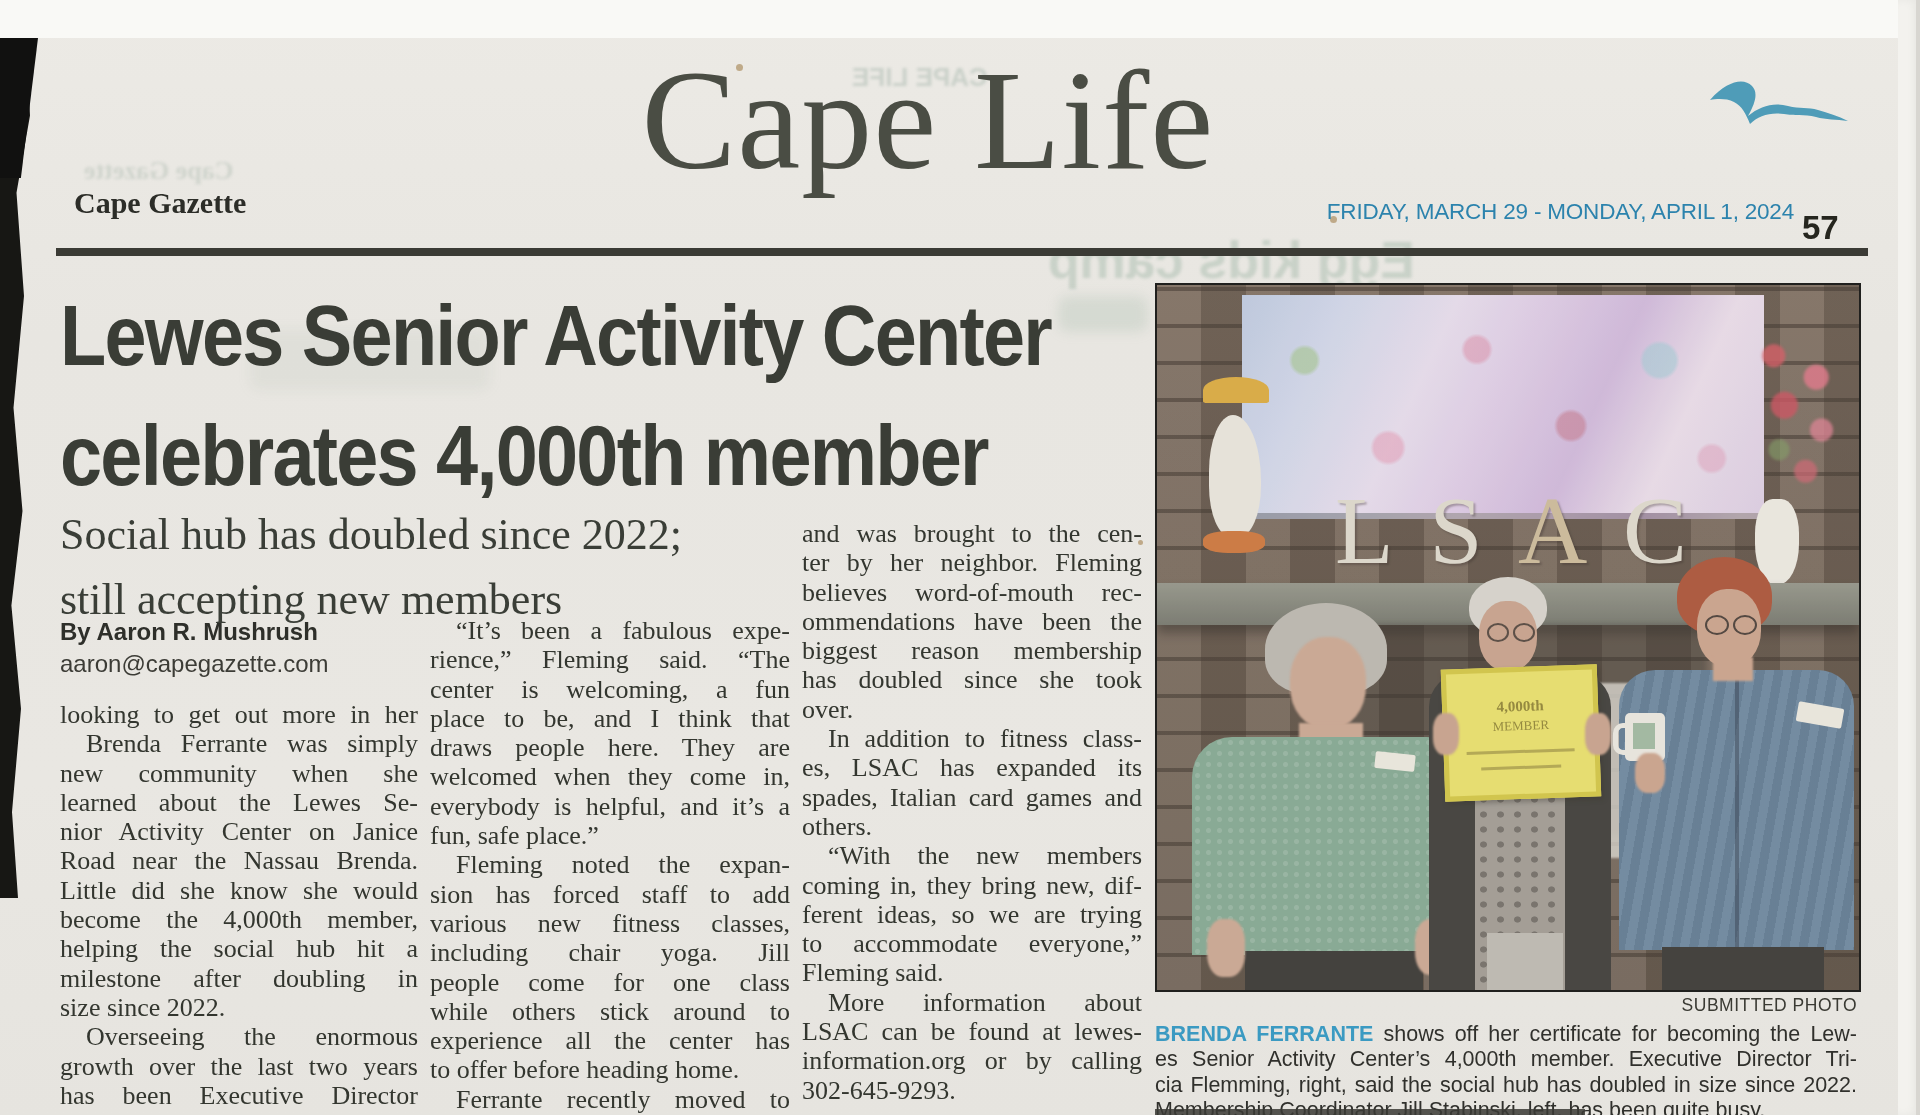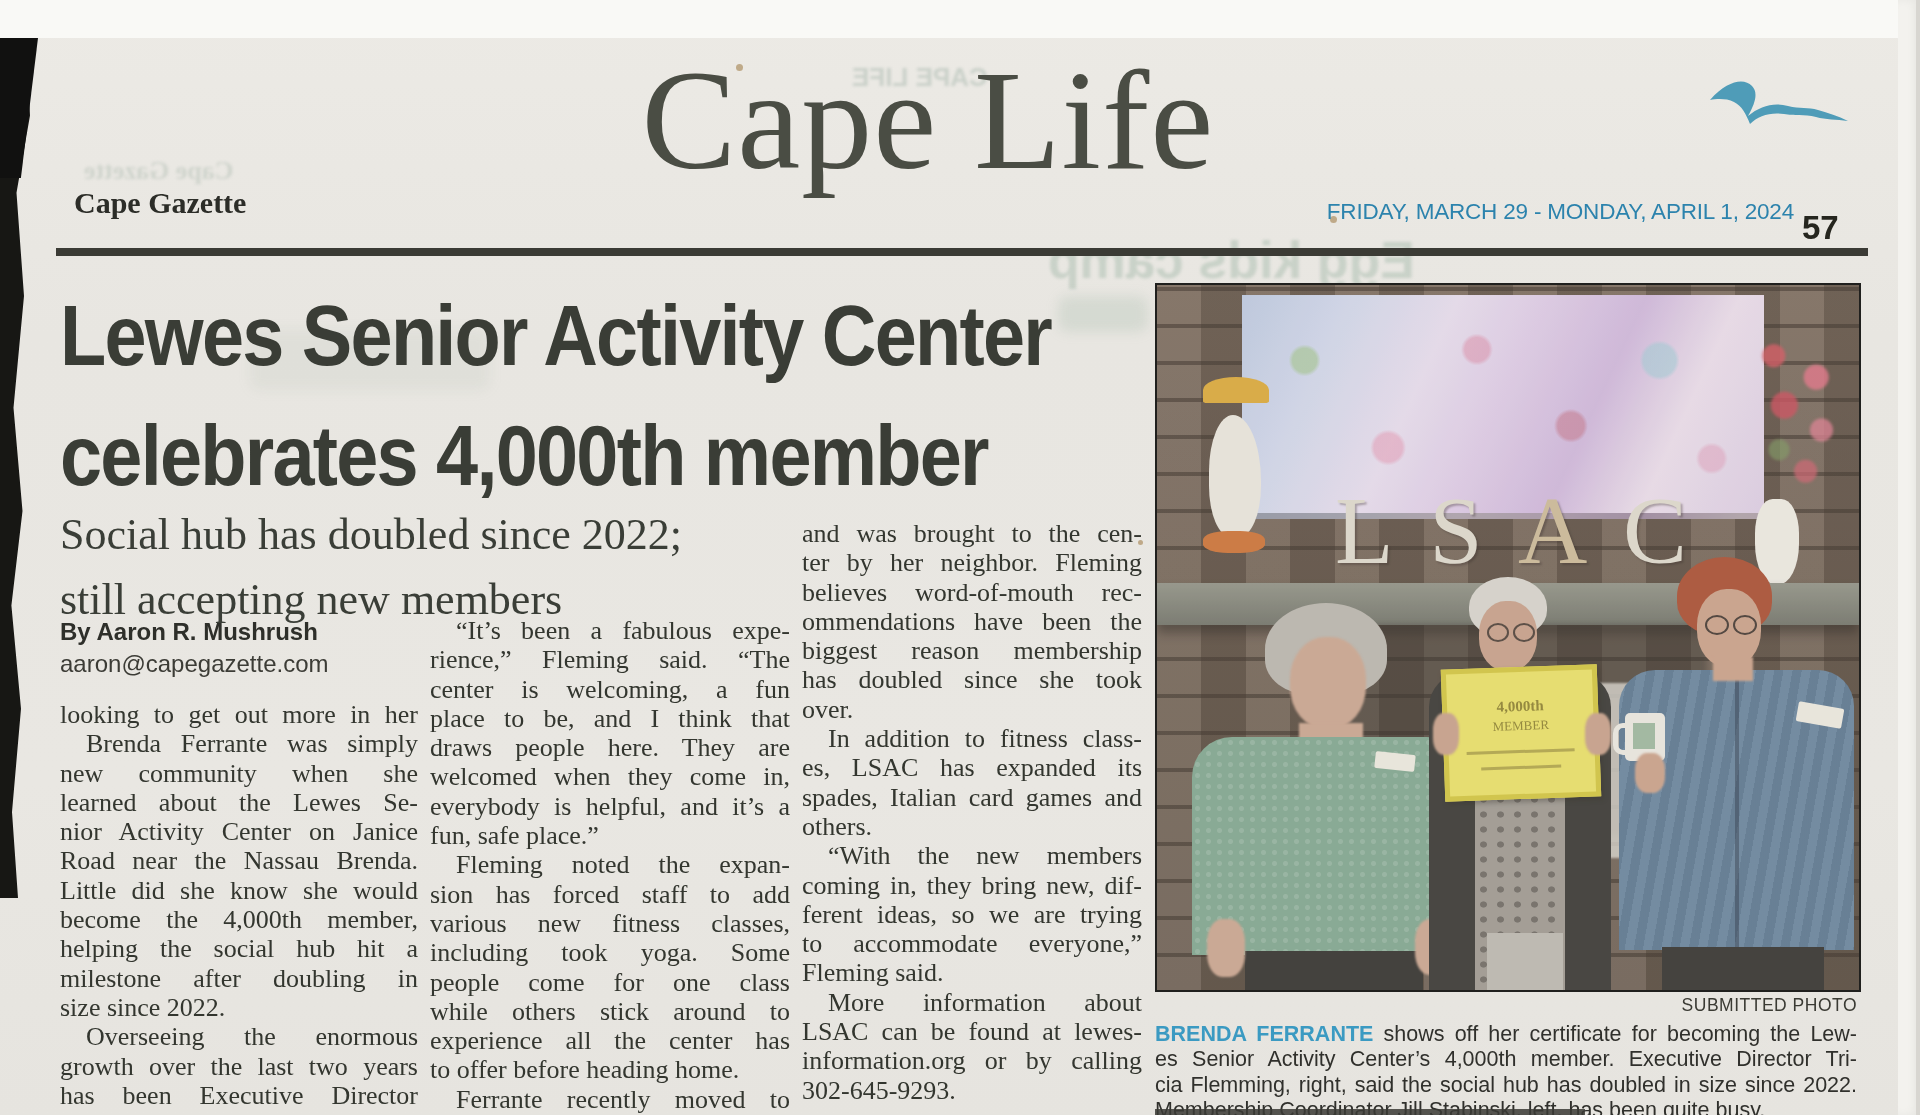--- a/index.html
+++ b/index.html
@@ -190,21 +190,21 @@
       <div class="bl">rience,” Fleming said. “The</div>
       <div class="bl">center is welcoming, a fun</div>
       <div class="bl">place to be, and I think that</div>
       <div class="bl">draws people here. They are</div>
       <div class="bl">welcomed when they come in,</div>
       <div class="bl">everybody is helpful, and it’s a</div>
       <div class="bl last">fun, safe place.”</div>
       <div class="bl ind">Fleming noted the expan-</div>
       <div class="bl">sion has forced staff to add</div>
       <div class="bl">various new fitness classes,</div>
-      <div class="bl">including took yoga. Some</div>
+      <div class="bl">including chair yoga. Jill</div>
       <div class="bl">people come for one class</div>
       <div class="bl">while others stick around to</div>
       <div class="bl">experience all the center has</div>
       <div class="bl last">to offer before heading home.</div>
       <div class="bl ind">Ferrante recently moved to</div>
       <div class="bl last">Lewes from Fenwick Island</div>
     </div>
   <div class="col col3">
       <div class="bl">and was brought to the cen-</div>
       <div class="bl">ter by her neighbor. Fleming</div>

